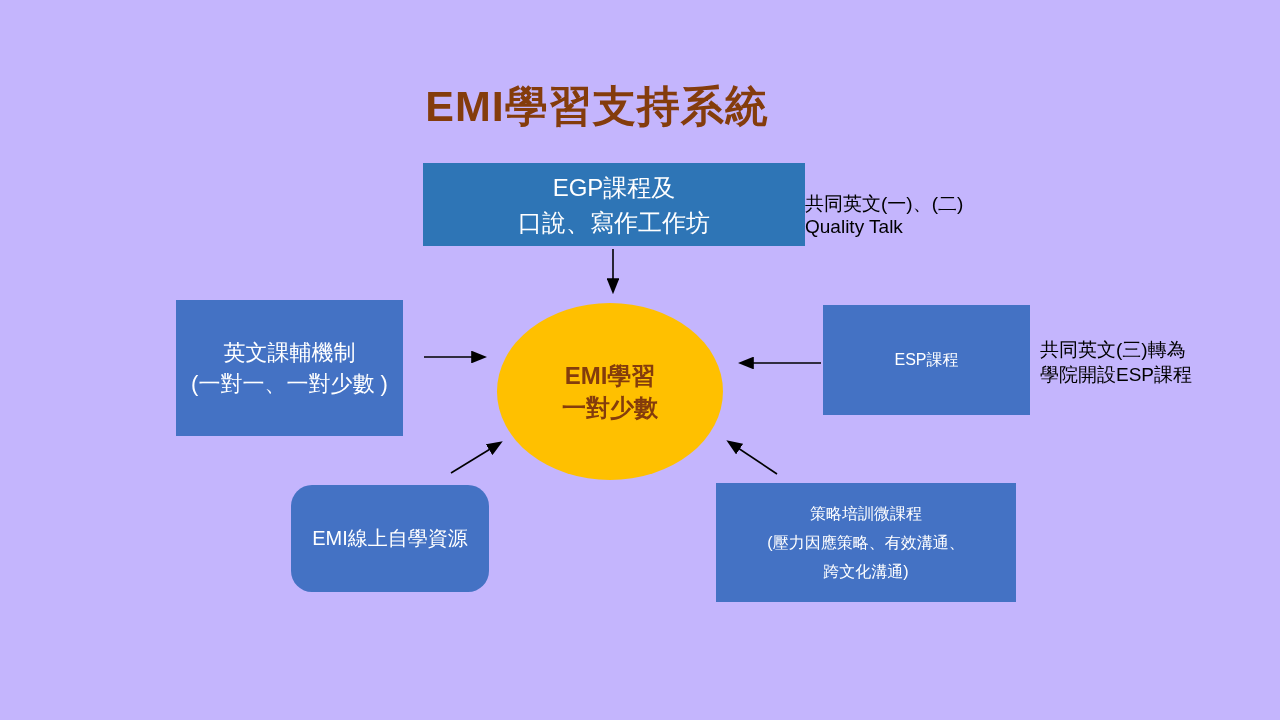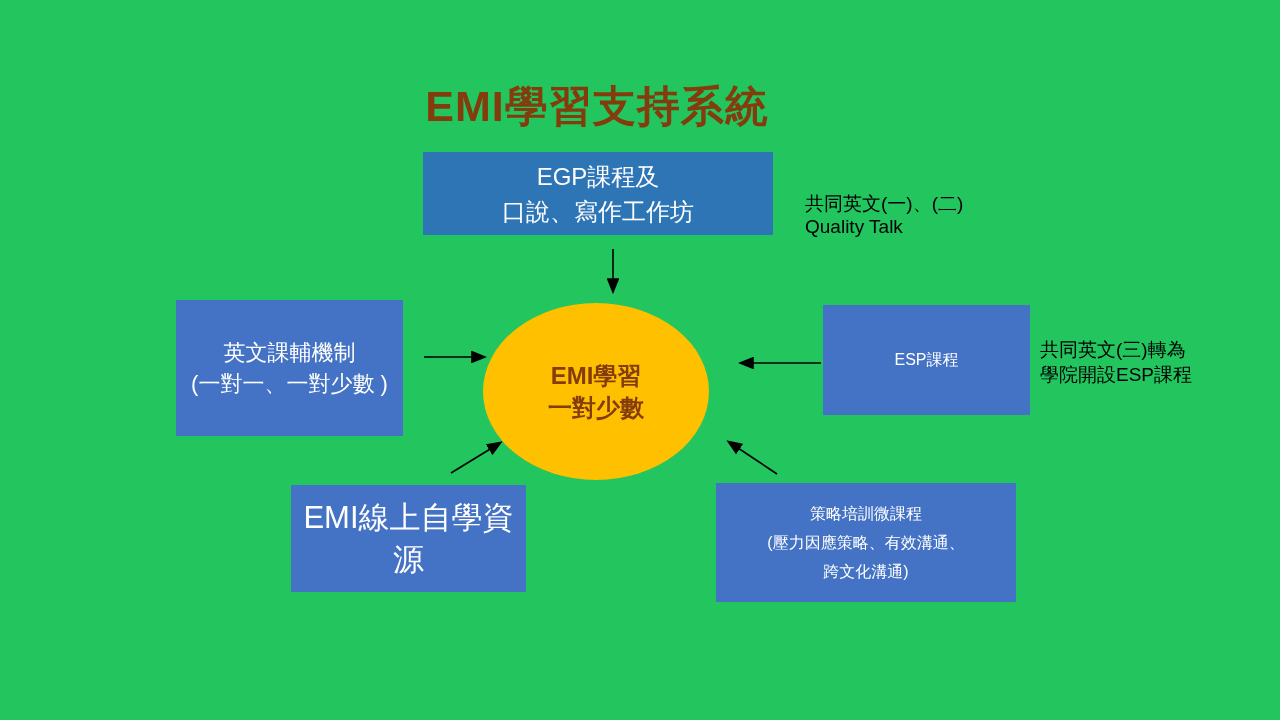--- a/index.html
+++ b/index.html
@@ -1,40 +1,40 @@
 <!DOCTYPE html>
 <html><head>
 <meta charset="utf-8">
 <style>
   html,body{margin:0;padding:0;background:#fff;}
   .slide{
     position:relative;
     width:1280px;height:720px;
-    background:#22c55e;
+    background:#c4b5fd;
     overflow:hidden;
     font-family:"Liberation Sans","DejaVu Sans",sans-serif;
   }
   .title{
     position:absolute;left:0;top:78px;width:1194px;
     text-align:center;
     font-size:43px;font-weight:bold;color:#843C0C;
     letter-spacing:1px;
   }
   .node{
     position:absolute;
     display:flex;flex-direction:column;justify-content:center;align-items:center;
     color:#ffffff;text-align:center;
   }
-  .node-top{left:423px;top:152px;width:350px;height:83px;background:#2E75B6;font-size:24px;line-height:35px;}
+  .node-top{left:423px;top:163px;width:382px;height:83px;background:#2E75B6;font-size:24px;line-height:35px;}
   .node-left{left:176px;top:300px;width:227px;height:136px;background:#4472C4;font-size:22px;line-height:31px;}
   .node-right{left:823px;top:305px;width:207px;height:110px;background:#4472C4;font-size:16px;}
-  .node-bl{left:291px;top:485px;width:235px;height:107px;background:#4472C4;font-size:31px;}
+  .node-bl{left:291px;top:485px;width:198px;height:107px;background:#4472C4;font-size:20px;border-radius:21px;}
   .node-br{left:716px;top:483px;width:300px;height:119px;background:#4472C4;font-size:16px;line-height:29px;}
   .ellipse{
-    position:absolute;left:483px;top:303px;width:226px;height:177px;
+    position:absolute;left:497px;top:303px;width:226px;height:177px;
     background:#FFC000;border-radius:50%;
     display:flex;flex-direction:column;justify-content:center;align-items:center;
     color:#843C0C;font-size:24px;font-weight:bold;line-height:32px;text-align:left;
   }
   .note{
     position:absolute;color:#000000;font-size:19px;line-height:23px;
   }
   .note-topright{left:805px;top:192px;width:212px;}
   .note-left{left:195px;top:246px;width:216px;text-align:center;}
   .note-right{left:1040px;top:337px;width:210px;text-align:left;line-height:25px;}

